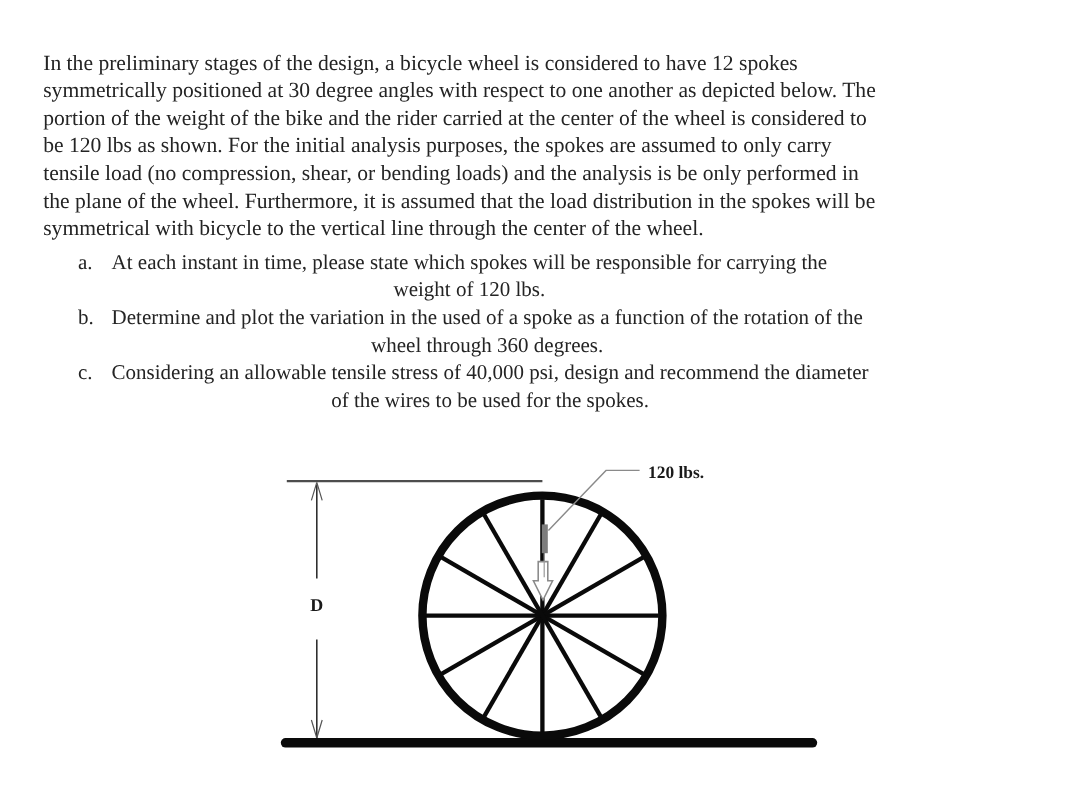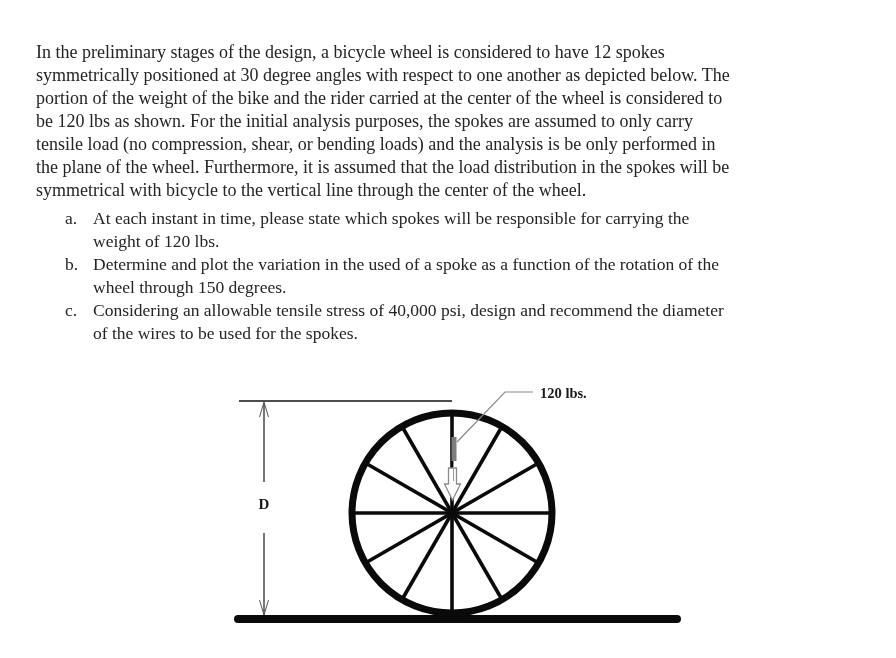--- a/index.html
+++ b/index.html
@@ -38,20 +38,21 @@
   }
   .list-marker {
     width: 28px;
     margin-left: 29px;
     font-size: 17.5px;
     line-height: 23px;
     flex: 0 0 auto;
   }
   .list-lines .tline {
     font-size: 17.5px;
+    text-align: center;
   }
   .diagram-svg {
     position: absolute;
     left: 0;
     top: 0;
     width: 896px;
     height: 658px;
   }
   .dim-label {
     font-family: "Liberation Serif", serif;
@@ -85,21 +86,21 @@
         <div class="list-marker">a.</div>
         <div class="list-lines">
           <div class="tline">At each instant in time, please state which spokes will be responsible for carrying the</div>
           <div class="tline">weight of 120 lbs.</div>
         </div>
       </div>
       <div class="list-row">
         <div class="list-marker">b.</div>
         <div class="list-lines">
           <div class="tline">Determine and plot the variation in the used of a spoke as a function of the rotation of the</div>
-          <div class="tline">wheel through 150 degrees.</div>
+          <div class="tline">wheel through 360 degrees.</div>
         </div>
       </div>
       <div class="list-row">
         <div class="list-marker">c.</div>
         <div class="list-lines">
           <div class="tline">Considering an allowable tensile stress of 40,000 psi, design and recommend the diameter</div>
           <div class="tline">of the wires to be used for the spokes.</div>
         </div>
       </div>
     </div>

